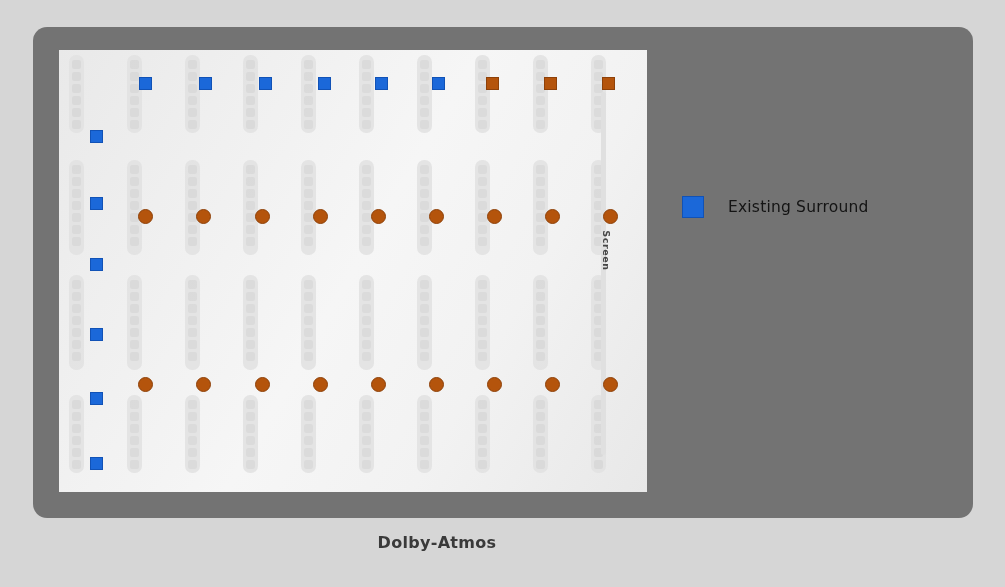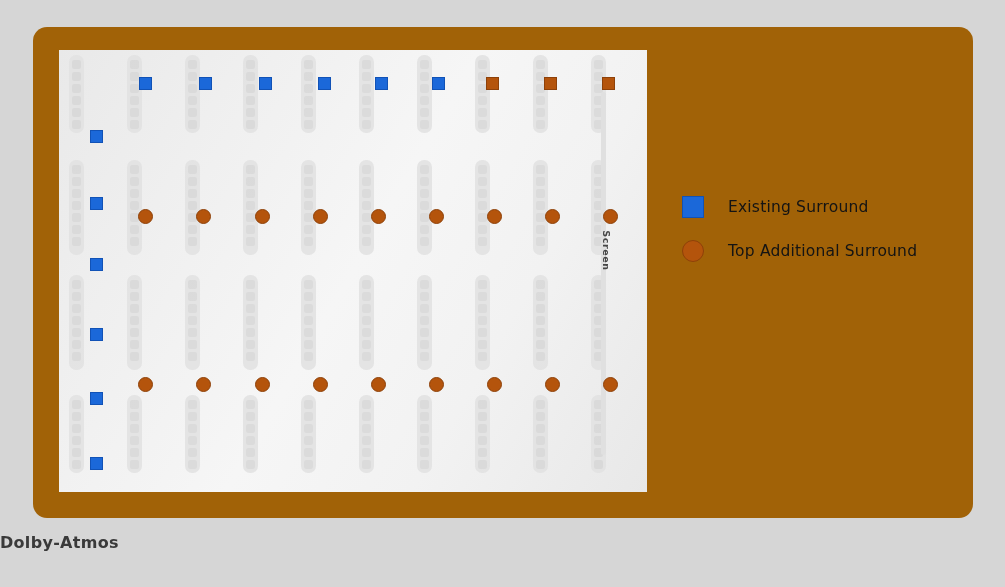--- a/index.html
+++ b/index.html
@@ -5,21 +5,21 @@
   html,body{margin:0;padding:0;}
   body{
     width:1005px;height:587px;
     background:#d6d6d6;
     font-family:"DejaVu Sans",sans-serif;
     overflow:hidden;
     position:relative;
   }
   #card{
     position:absolute;left:33px;top:27px;width:940px;height:491px;
-    background:#a16207;border-radius:14px;
+    background:#737373;border-radius:14px;
   }
   #diagram{
     position:absolute;left:26px;top:23px;width:588px;height:442px;
     background:linear-gradient(120deg,#e9e9e9 0%,#efefef 22%,#f6f6f6 50%,#f2f2f2 72%,#e8e8e8 100%);
     overflow:hidden;
   }
   .seatcol{
     position:absolute;width:15px;
     background:#e2e2e2;
     border-radius:7px;
@@ -56,21 +56,21 @@
   .lg-sw{width:22px;height:22px;flex:0 0 22px;box-sizing:border-box;}
   .lg-sw.sq.blue{background:#1b68d9;border:1px solid #1152b6;}
   .lg-sw.sq.orange{background:#b4540c;border:1px solid #8e4109;}
   .lg-sw.sq.green{background:#6aab2e;border:1px solid #548a21;}
   .lg-sw.circ{border-radius:50%;background:#b4540c;border:1px solid #8e4109;}
   .lg-lb{
     margin-left:24px;font-size:15.5px;color:#141414;
     letter-spacing:.2px;white-space:nowrap;
   }
   #title{
-    position:absolute;left:0;top:533px;width:874px;text-align:left;
+    position:absolute;left:0;top:533px;width:874px;text-align:center;
     font-size:16px;font-weight:bold;color:#3a3a3a;letter-spacing:.3px;
   }
 </style>
 </head>
 <body>
 
 <div id="card">
 
   <div id="diagram">
 
@@ -456,21 +456,17 @@
         <div class="mk circ" style="left: 543.5px; top: 326.5px;"></div>
       </div>
 
   </div>
 
   <div id="legend">
       <div class="lg-row">
         <div class="lg-sw sq blue"></div>
         <div class="lg-lb">Existing Surround</div>
       </div>
-      <div class="lg-row">
-        <div class="lg-sw circ"></div>
-        <div class="lg-lb">Top Additional Surround</div>
-      </div>
     </div>
 
 </div>
 
 <div id="title">Dolby-Atmos</div>
 
 </body></html>

